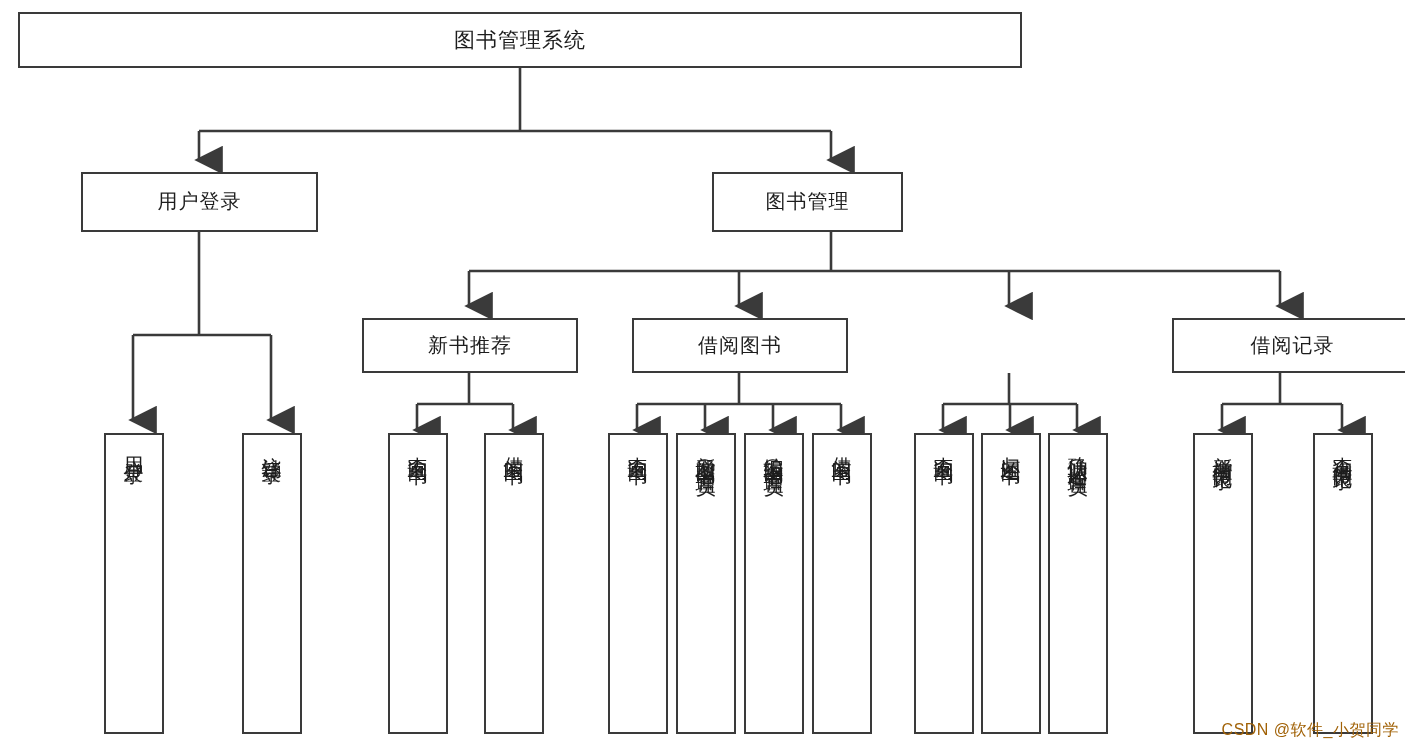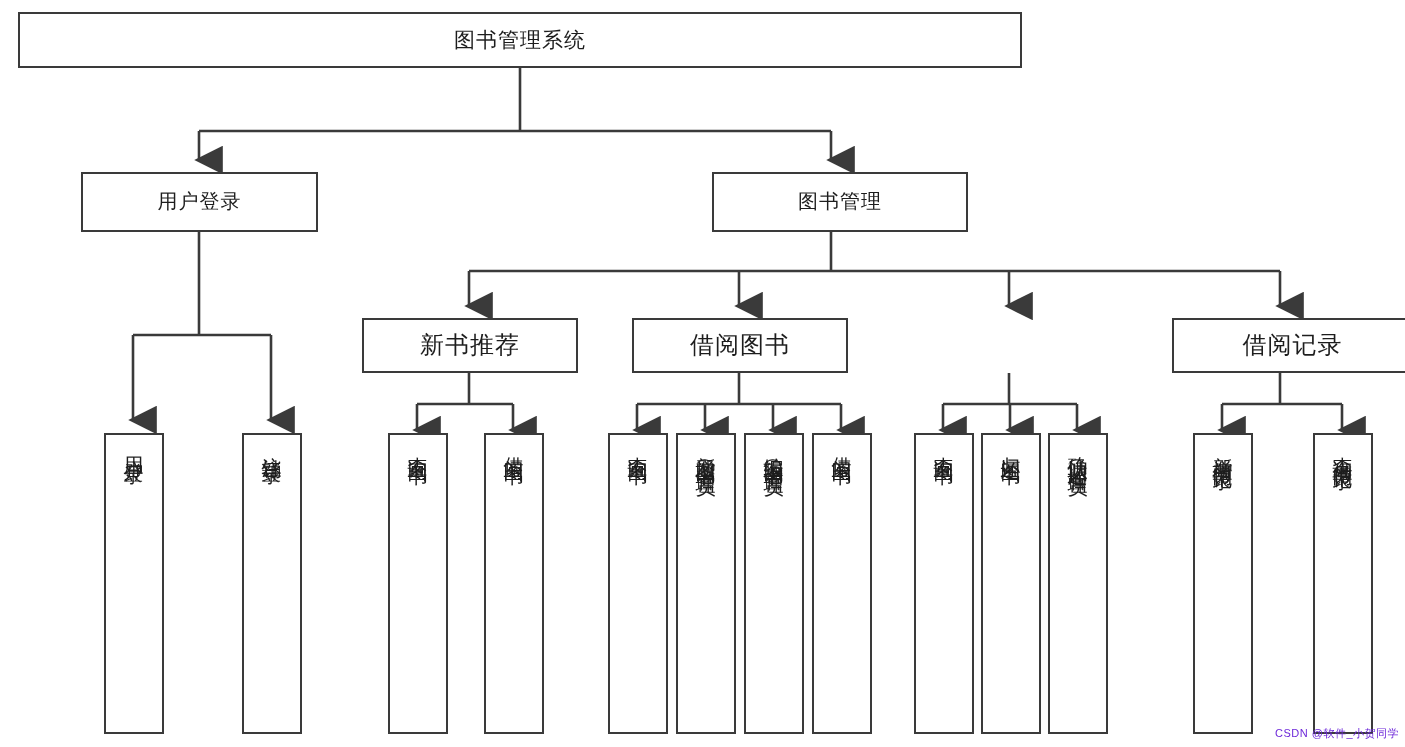--- a/index.html
+++ b/index.html
@@ -38,41 +38,41 @@
   .node .lbl {
     color: #1d1d1d;
     font-size: 20px;
     line-height: 1.18;
     letter-spacing: 1px;
     white-space: nowrap;
     text-align: center;
   }
   .node.root .lbl { font-size: 21px; }
   .node.lvl2 .lbl { font-size: 20px; }
-  .node.lvl3 .lbl { font-size: 24px; font-family: Liberation Serif, serif; }
+  .node.lvl3 .lbl { font-size: 20px; font-family: Liberation Serif, serif; }
   
   .node.vert {
     align-items: flex-start;
     justify-content: center;
     padding-top: 6px;
   }
   .node.vert .lbl {
     writing-mode: vertical-rl;
     text-orientation: upright;
     letter-spacing: 3px;
     font-size: 20px;
     line-height: 1;
     white-space: nowrap;
   }
   #watermark {
     position: absolute;
     right: 6px;
     bottom: 6px;
-    color: #6d28d9;
-    font-size: 11px;
+    color: #a16207;
+    font-size: 16px;
     letter-spacing: 0.5px;
     z-index: 5;
     white-space: nowrap;
   }
 </style>
 </head>
 <body>
 
 <div id="canvas">
 
@@ -127,21 +127,21 @@
     </g>
   </svg>
 
   <div class="node root" style="left:18px; top:12px; width:1004px; height:56px;">
     <span class="lbl">图书管理系统</span>
   </div>
 
   <div class="node lvl2" style="left:81px; top:172px; width:237px; height:60px;">
     <span class="lbl">用户登录</span>
   </div>
-  <div class="node lvl2" style="left:712px; top:172px; width:256px; height:60px;">
+  <div class="node lvl2" style="left:712px; top:172px; width:191px; height:60px;">
     <span class="lbl">图书管理</span>
   </div>
 
   <div class="node lvl3" style="left:362px; top:318px; width:216px; height:55px;">
     <span class="lbl">新书推荐</span>
   </div>
   <div class="node lvl3" style="left:632px; top:318px; width:216px; height:55px;">
     <span class="lbl">借阅图书</span>
   </div>
   <div class="node lvl3" style="left:1172px; top:318px; width:241px; height:55px;">

